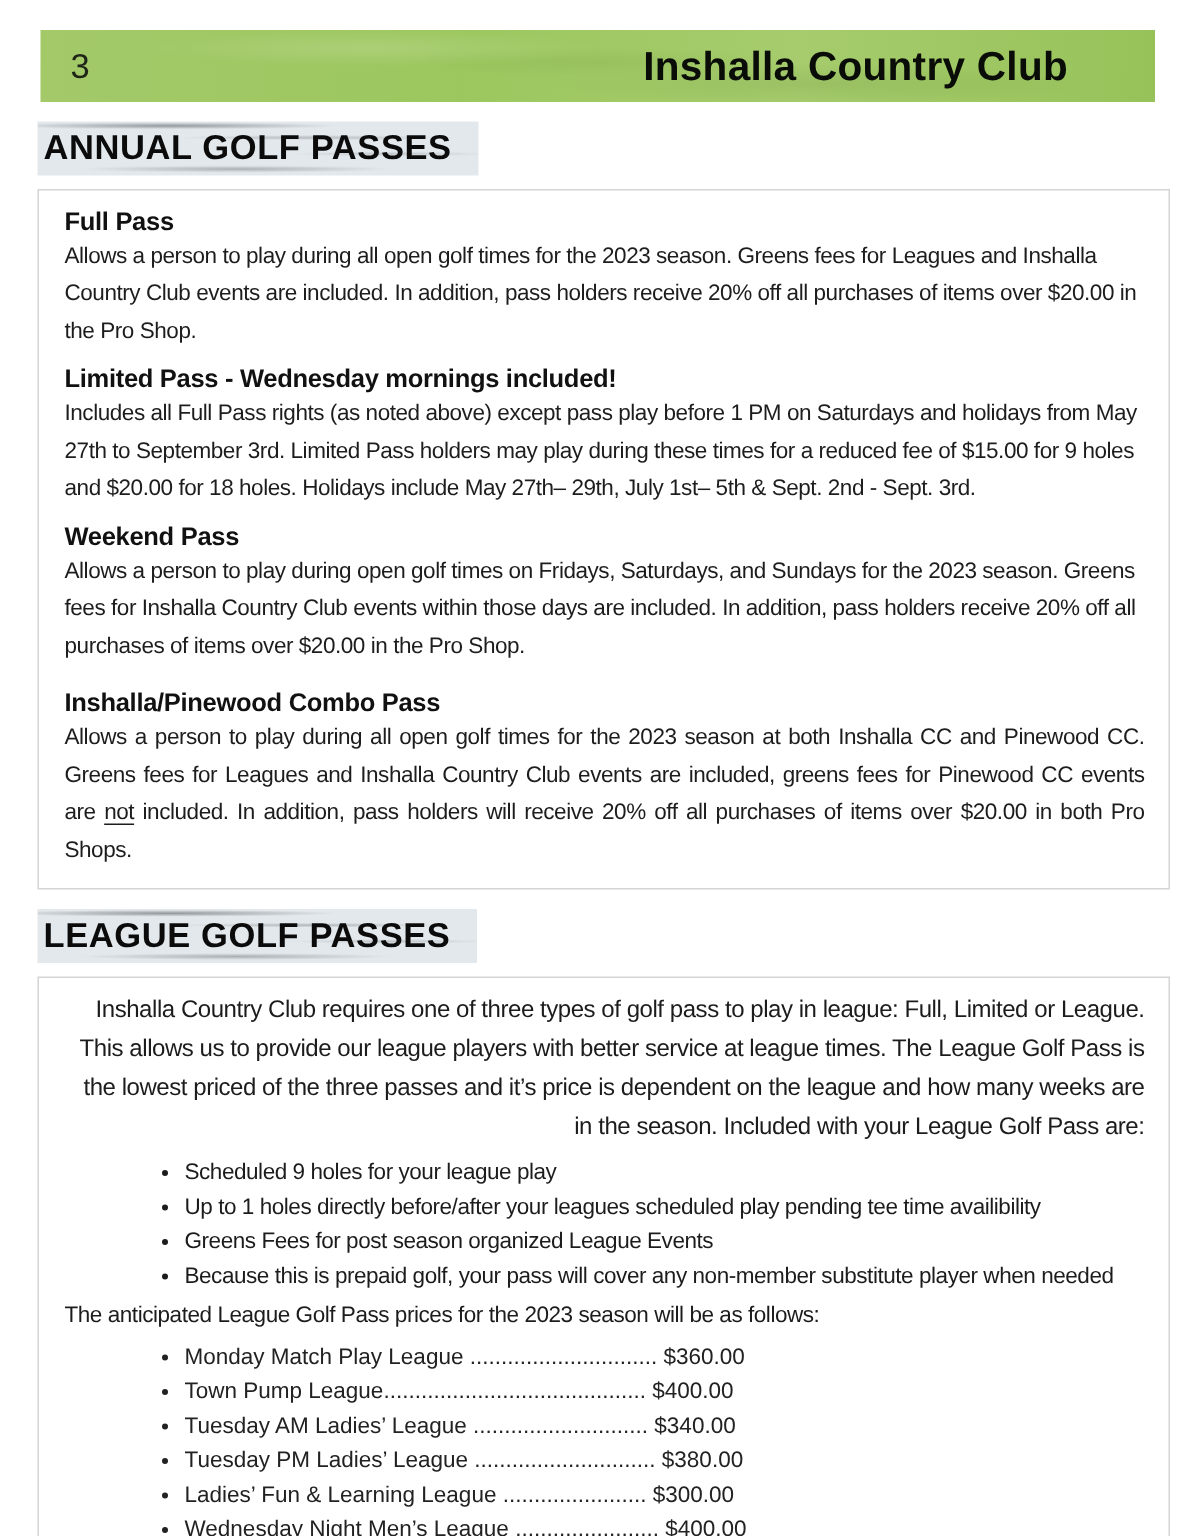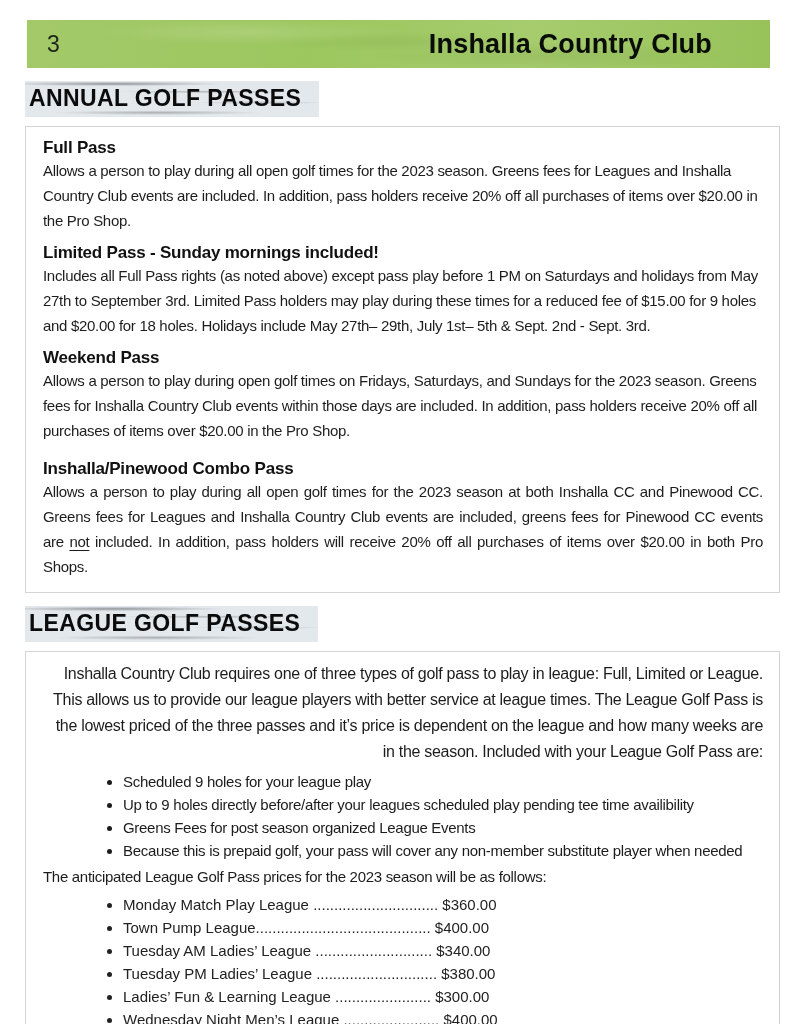--- a/index.html
+++ b/index.html
@@ -130,21 +130,21 @@
   </div>
 
   <section class="box">
 
     <div class="pass">
       <h2 class="pass-title">Full Pass</h2>
       <p class="pass-body">Allows a person to play during all open golf times for the 2023 season. Greens fees for Leagues and Inshalla Country Club events are included. In addition, pass holders receive 20% off all purchases of items over $20.00 in the Pro Shop.</p>
     </div>
 
     <div class="pass">
-      <h2 class="pass-title">Limited Pass - Sunday mornings included!</h2>
+      <h2 class="pass-title">Limited Pass - Wednesday mornings included!</h2>
       <p class="pass-body">Includes all Full Pass rights (as noted above) except pass play before 1 PM on Saturdays and holidays from May 27th to September 3rd. Limited Pass holders may play during these times for a reduced fee of $15.00 for 9 holes and $20.00 for 18 holes. Holidays include May 27th– 29th, July 1st– 5th &amp; Sept. 2nd - Sept. 3rd.</p>
     </div>
 
     <div class="pass">
       <h2 class="pass-title">Weekend Pass</h2>
       <p class="pass-body">Allows a person to play during open golf times on Fridays, Saturdays, and Sundays for the 2023 season. Greens fees for Inshalla Country Club events within those days are included. In addition, pass holders receive 20% off all purchases of items over $20.00 in the Pro Shop.</p>
     </div>
 
     <div class="pass gap-lg">
       <h2 class="pass-title">Inshalla/Pinewood Combo Pass</h2>
@@ -156,21 +156,21 @@
   <div class="hl-wrap">
     <h1 class="hl">LEAGUE GOLF PASSES</h1>
   </div>
 
   <section class="box">
 
     <p class="intro">Inshalla Country Club requires one of three types of golf pass to play in league: Full, Limited or League. This allows us to provide our league players with better service at league times. The League Golf Pass is the lowest priced of the three passes and it’s price is dependent on the league and how many weeks are in the season. Included with your League Golf Pass are:</p>
 
     <ul class="bullets">
       <li>Scheduled 9 holes for your league play</li>
-      <li>Up to 9 holes directly before/after your leagues scheduled play pending tee time availibility</li>
+      <li>Up to 1 holes directly before/after your leagues scheduled play pending tee time availibility</li>
       <li>Greens Fees for post season organized League Events</li>
       <li>Because this is prepaid golf, your pass will cover any non-member substitute player when needed</li>
     </ul>
 
     <p class="prices-intro">The anticipated League Golf Pass prices for the 2023 season will be as follows:</p>
 
     <ul class="bullets price-list">
       <li><span>Monday Match Play League </span><span>..............................</span><span> $360.00</span></li>
       <li><span>Town Pump League</span><span>..........................................</span><span> $400.00</span></li>
       <li><span>Tuesday AM Ladies’ League </span><span>............................</span><span> $340.00</span></li>

